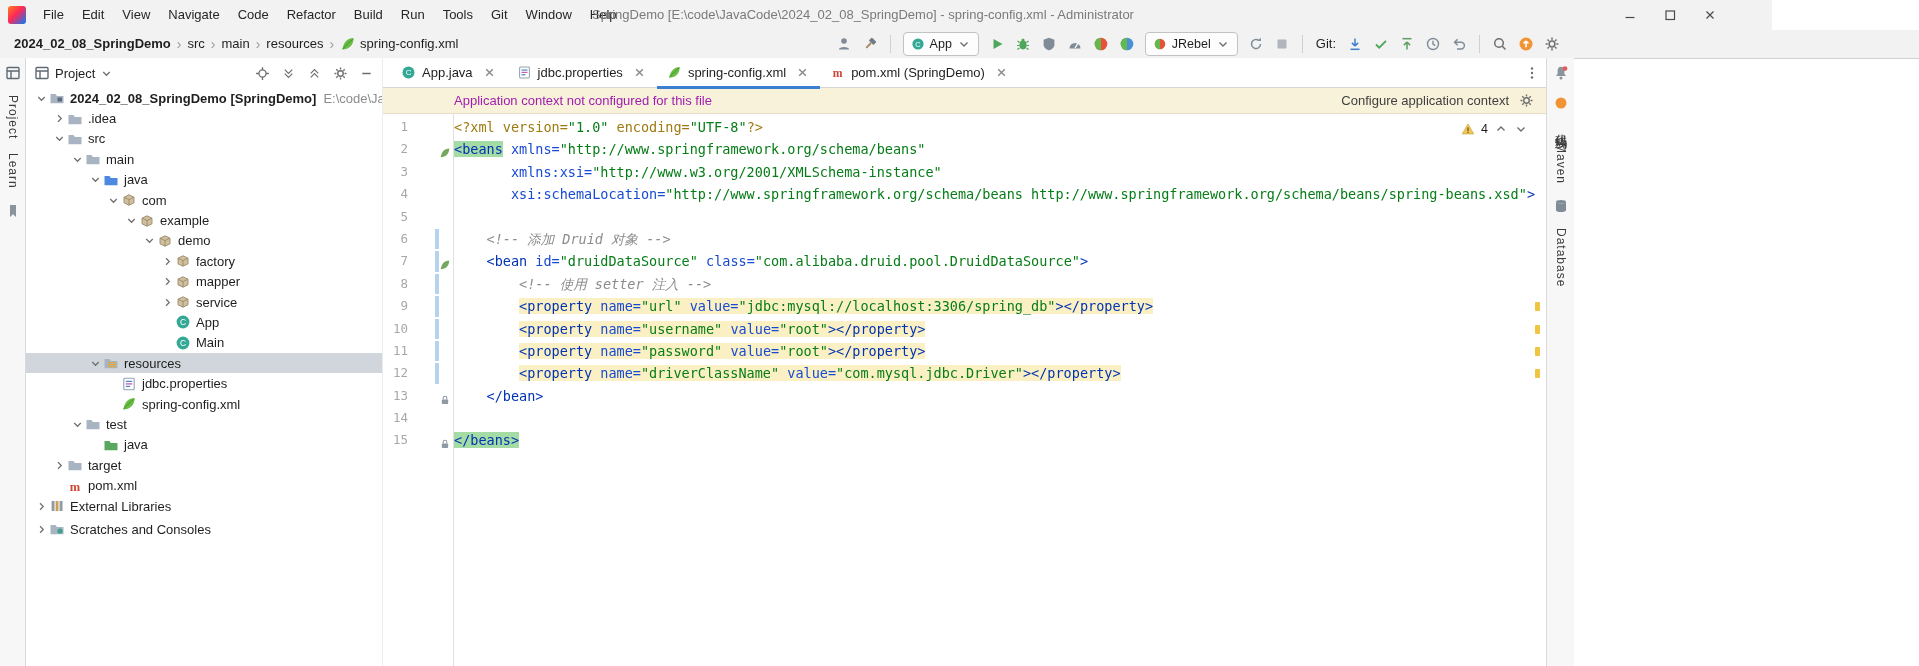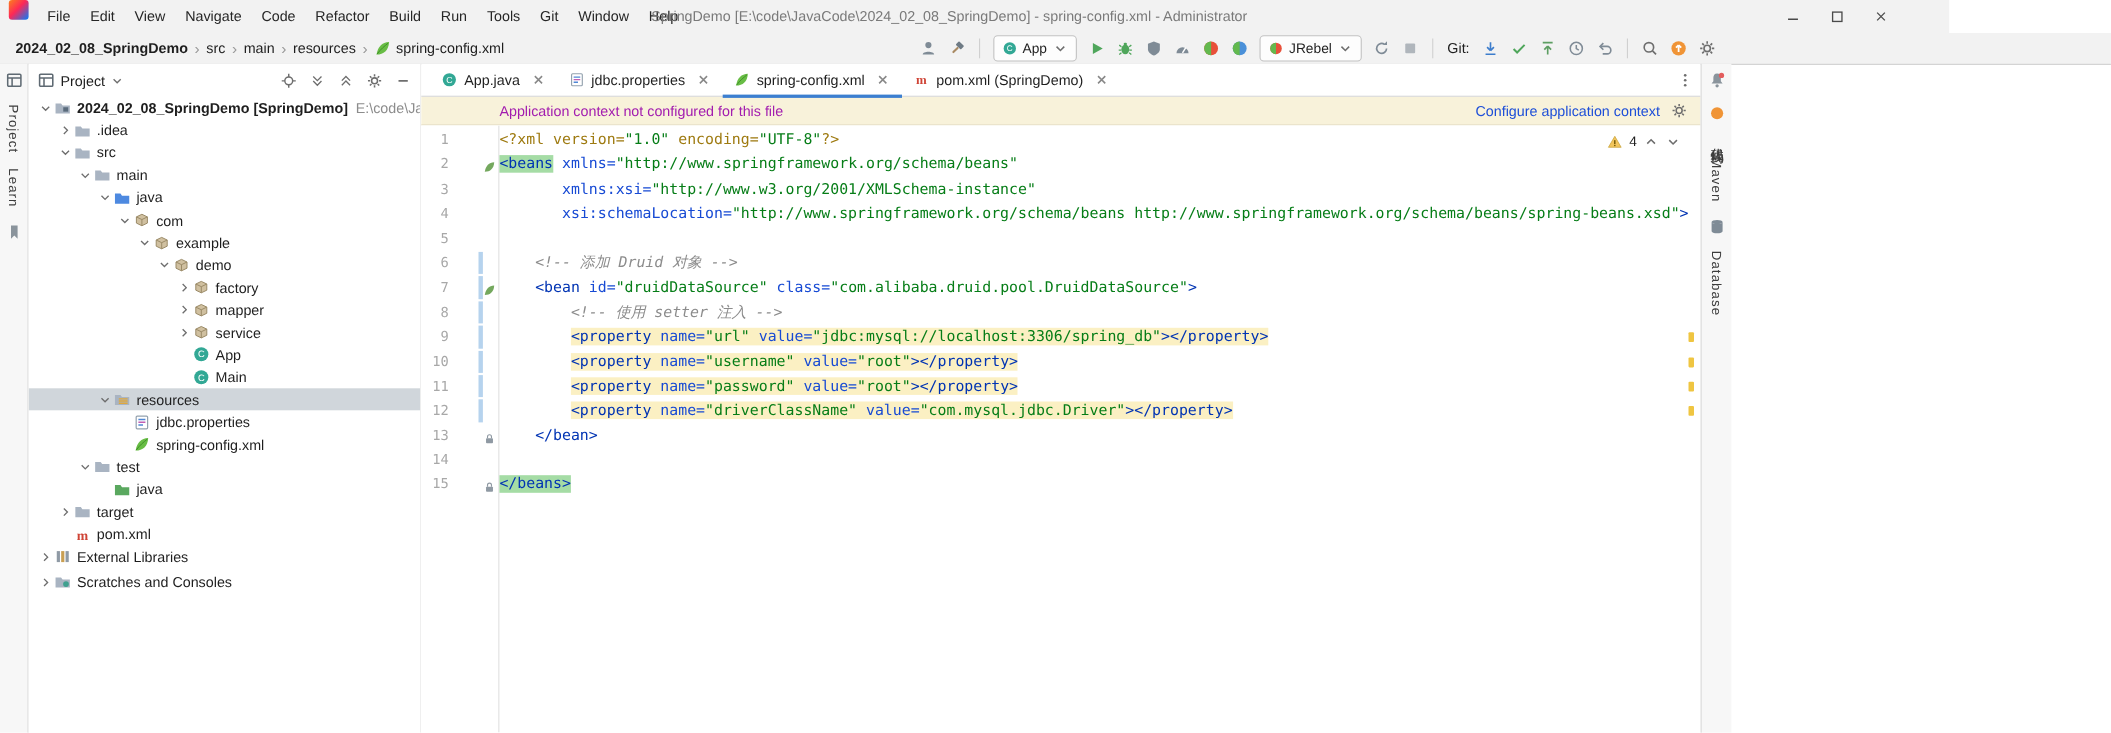--- a/index.html
+++ b/index.html
@@ -1,21 +1,21 @@
 <!DOCTYPE html>
 <html><head>
 <meta charset="utf-8">
 <style>
   html,body{margin:0;padding:0;}
   body{width:1919px;height:666px;overflow:hidden;background:#ffffff;
        font-family:"Liberation Sans",sans-serif;font-size:13px;color:#1e1e1e;}
   .app{position:relative;width:1919px;height:666px;background:#ffffff;}
   
   .titlebar{position:absolute;left:0;top:0;width:1772px;height:30px;background:#f2f2f2;
-            display:flex;align-items:flex-start;}
+            display:flex;align-items:center;}
   .logo{width:18px;height:18px;margin:0 8px;border-radius:3px;flex:none;
         background:linear-gradient(135deg,#fc801d 0%,#fe2857 45%,#007eff 100%);}
   .menubar{display:flex;align-items:center;height:30px;}
   .menu-item{padding:0 9px;line-height:30px;color:#262626;cursor:default;}
   .win-title{position:absolute;left:592px;top:0;line-height:30px;color:#7a7a7a;white-space:nowrap;}
   .win-controls{position:absolute;right:54px;top:0;height:30px;display:flex;align-items:center;gap:24px;}
   .win-controls .ic{width:16px;height:16px;}
   
   .navbar{position:absolute;left:0;top:30px;width:1919px;height:28px;background:#f2f2f2;
           border-bottom:1px solid #d1d1d1;}
@@ -60,21 +60,21 @@
   .tabs{height:30px;flex:none;display:flex;align-items:center;padding-left:8px;
         border-bottom:1px solid #d6d6d6;box-sizing:border-box;position:relative;}
   .tab{display:flex;align-items:center;gap:6px;height:30px;padding:0 10px;position:relative;cursor:default;}
   .tab .ic{width:15px;height:15px;}
   .tab.active::after{content:"";position:absolute;left:0;right:0;bottom:-1px;height:3px;background:#3c7fd0;}
   .tab-close{margin-left:3px;width:11px;height:11px;display:inline-flex;}
   .tabs-more{position:absolute;right:6px;top:7px;width:16px;height:16px;}
   .banner{height:26px;flex:none;background:#f8f2da;border-bottom:1px solid #e6dfc6;display:flex;
           align-items:center;padding:0 12px 0 71px;box-sizing:border-box;}
   .banner-msg{color:#a21caf;}
-  .banner-link{margin-left:auto;color:#1d4ed8;text-decoration:none;cursor:pointer;}
+  .banner-link{margin-left:auto;color:#404040;text-decoration:none;cursor:pointer;}
   .banner .ic{width:15px;height:15px;margin-left:10px;}
   .editor{flex:1;position:relative;overflow:hidden;background:#ffffff;
           font-family:"DejaVu Sans Mono","Liberation Mono",monospace;font-size:13.5px;color:#1f1f1f;}
   .gutter-rail{position:absolute;left:70px;top:0;bottom:0;width:1px;background:#e0e0e0;}
   #editor-lines{position:absolute;left:0;top:2px;right:0;}
   .cl{display:flex;height:22.4px;line-height:22.4px;}
   .gutter{width:71px;flex:none;position:relative;}
   .ln{display:block;text-align:right;padding-right:46px;color:#a8a8a8;font-size:12.5px;}
   .chgbar{position:absolute;left:52px;top:1px;bottom:1px;width:4px;background:#b6d3ee;}
   .gicon{position:absolute;left:56px;top:5px;width:12px;height:12px;}

